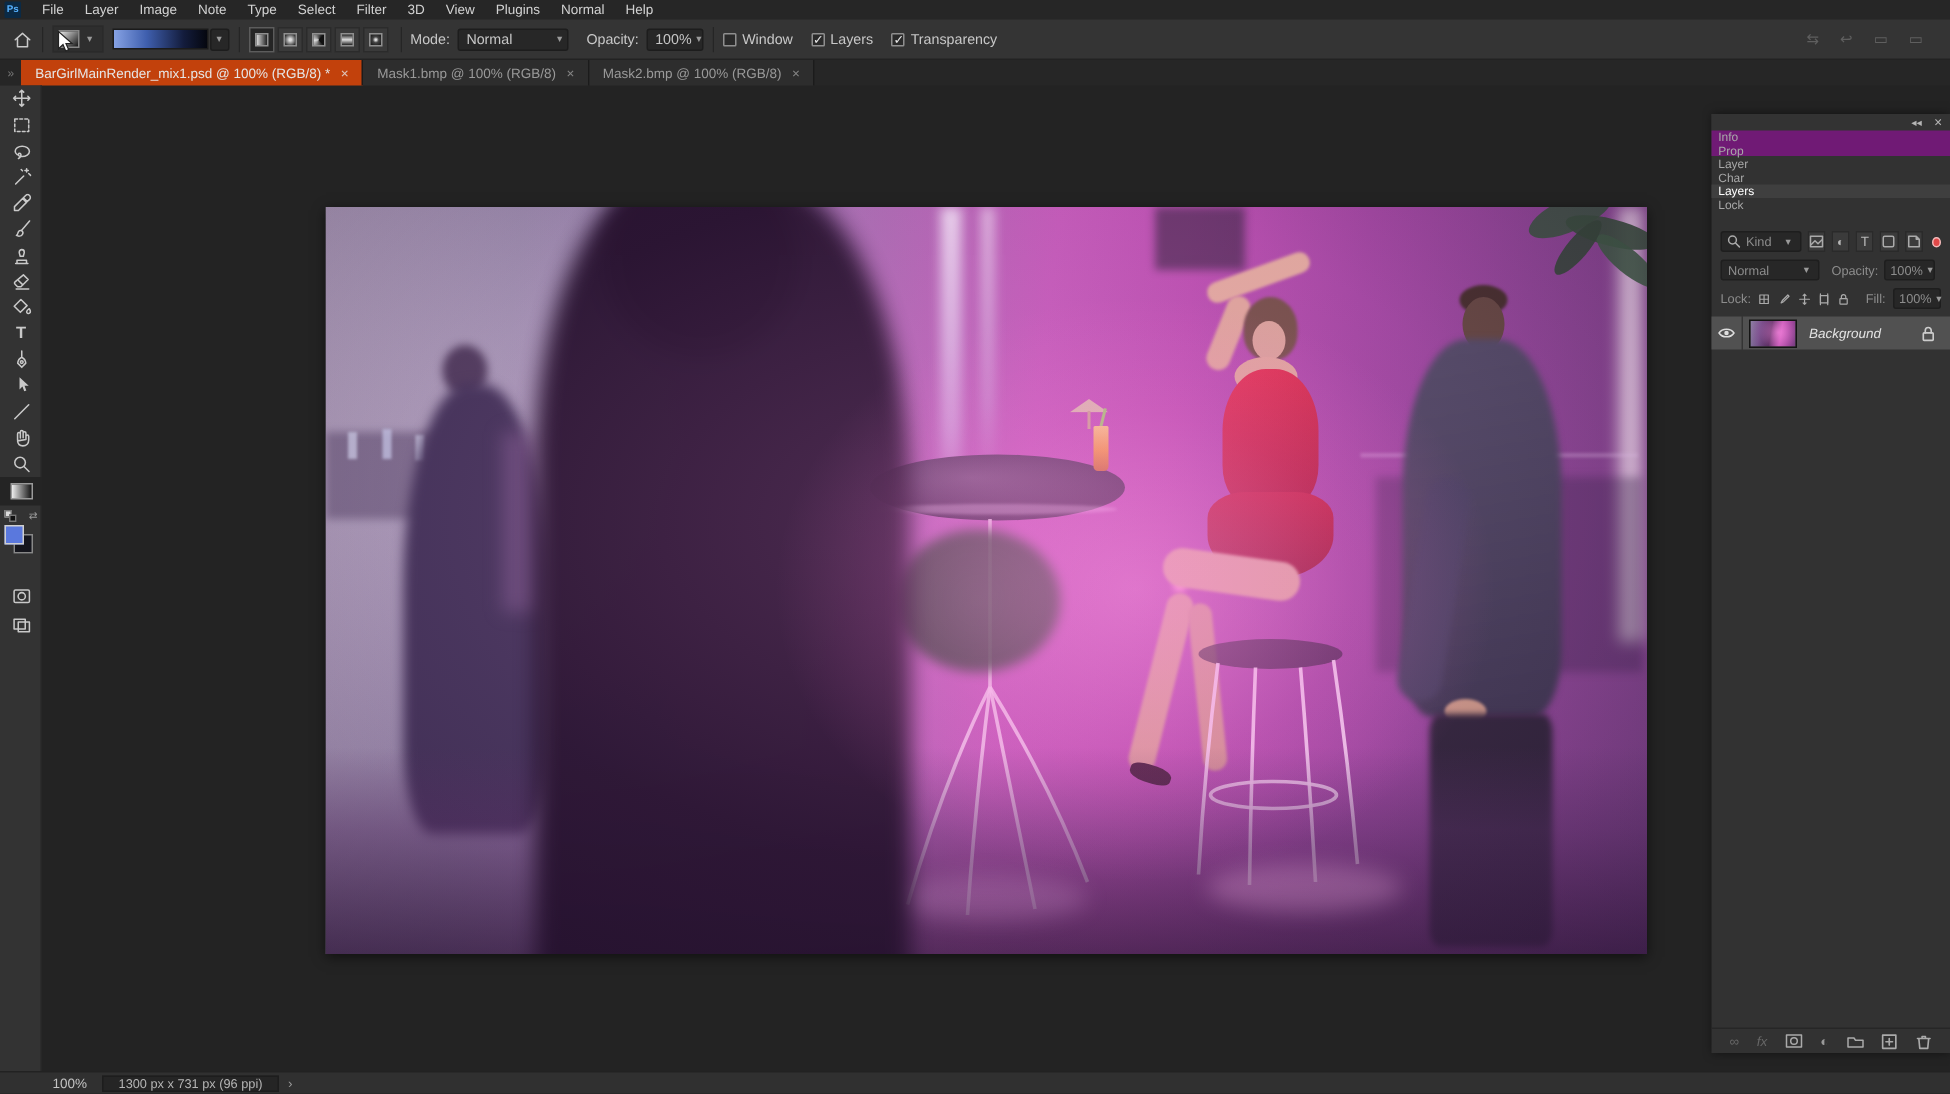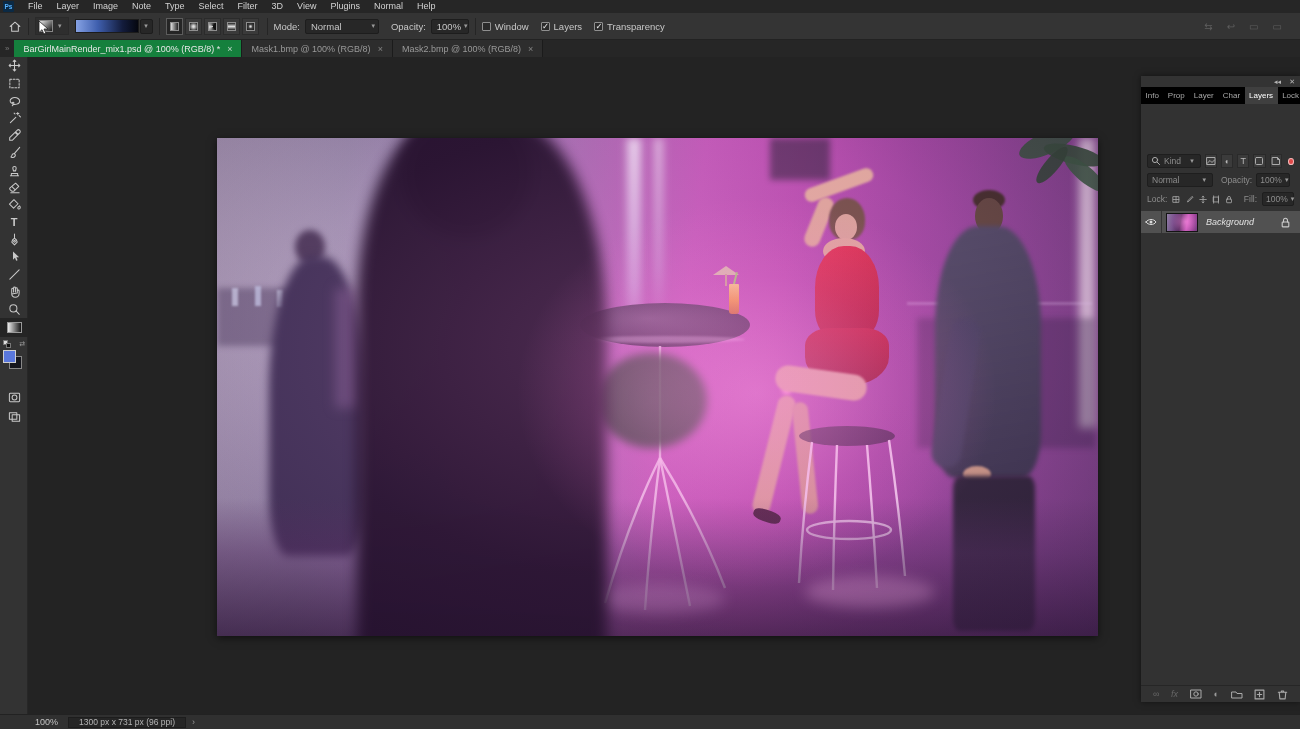--- a/index.html
+++ b/index.html
@@ -28,42 +28,42 @@
   .cb { width:9px; height:9px; border:1px solid #8f8f8f; background:#2a2a2a; border-radius:1px;
     margin-right:4px; position:relative; }
   .cb.on::after { content:"✓"; position:absolute; left:0.5px; top:-2px; font-size:8.5px; color:#e8e8e8; }
   .cbl { margin-right:12px; display:flex; align-items:center; }
   .dimico { color:#5f5f5f; font-size:10px; margin-left:14px; }
 
   
   #tabbar { left:0; top:40px; width:1300px; height:17px; background:#262626; display:flex; align-items:stretch;
     font-size:9px; }
   .dtab { display:flex; align-items:center; gap:7px; padding:0 9px; border-right:1px solid #1b1b1b; }
-  .dtab.active { background:#15803d; color:#e6e6e6; }
+  .dtab.active { background:#c2410c; color:#e6e6e6; }
   .dtab.inactive { background:#2d2d2d; color:#999; }
   .dtab .x { font-size:9px; opacity:.8; }
 
   
   #toolbar { left:0; top:57px; width:28px; height:657px; background:#333; border-right:1px solid #272727; }
   .tool { width:28px; height:17.4px; display:flex; align-items:center; justify-content:center; color:#c9c9c9; }
   .tool.sel { background:#242424; height:19px; }
   svg.ti { width:13px; height:13px; stroke:#c9c9c9; fill:none; stroke-width:1.1; stroke-linecap:round; stroke-linejoin:round; }
   .ttxt { font-size:11px; color:#c9c9c9; font-weight:bold; line-height:1; }
 
   
   #statusbar { left:0; top:714px; width:1300px; height:15px; background:#303030; border-top:1px solid #222;
     display:flex; align-items:center; font-size:9px; color:#c4c4c4; }
   #statfield { background:#252525; border:1px solid #1d1d1d; height:11px; width:118px; margin-left:10px;
     display:flex; align-items:center; justify-content:center; font-size:8.5px; color:#b5b5b5; }
 
   
   #panel { left:1141px; top:76px; width:159px; height:626px; background:#323232; box-shadow:0 0 6px rgba(0,0,0,.5); display:flex; flex-direction:column; }
   #panelhdr { height:11px; display:flex; justify-content:flex-end; align-items:center; gap:8px; padding:0 5px;
     color:#b5b5b5; font-size:7px; background:#333; }
-  #paneltabs { height:17px; background:#000000; display:flex; align-items:stretch; font-size:8px; color:#a8a8a8; }
+  #paneltabs { height:17px; background:#701a75; display:flex; align-items:stretch; font-size:8px; color:#a8a8a8;flex-direction:column; }
   .ptab { padding:0 4.5px; display:flex; align-items:center; }
   .ptab.active { background:#3f3f3f; color:#fff; }
   #panelbody { flex:1; display:flex; flex-direction:column; font-size:8.5px; color:#8d8d8d;margin-top:47px; }
   .prow { display:flex; align-items:center; padding:3px 6px 2px 6px; gap:4px; }
   .pwell { background:#272727; border:1px solid #1e1e1e; border-radius:2px; height:14px;
     display:flex; align-items:center; color:#8d8d8d; padding:0 3px; }
   .fico { width:14px; height:14px; background:#3b3b3b; border:1px solid #2a2a2a; display:flex;
     align-items:center; justify-content:center; color:#b8b8b8; font-size:8px; }
   svg.pi { width:10px; height:10px; stroke:#aaa; fill:none; stroke-width:1; stroke-linecap:round; stroke-linejoin:round; }
   #layerrow { height:22px; background:#515151; display:flex; align-items:center; margin-top:3px; }

